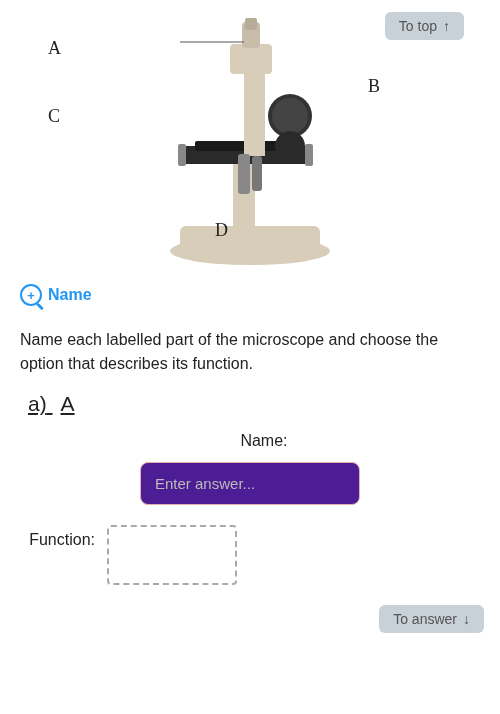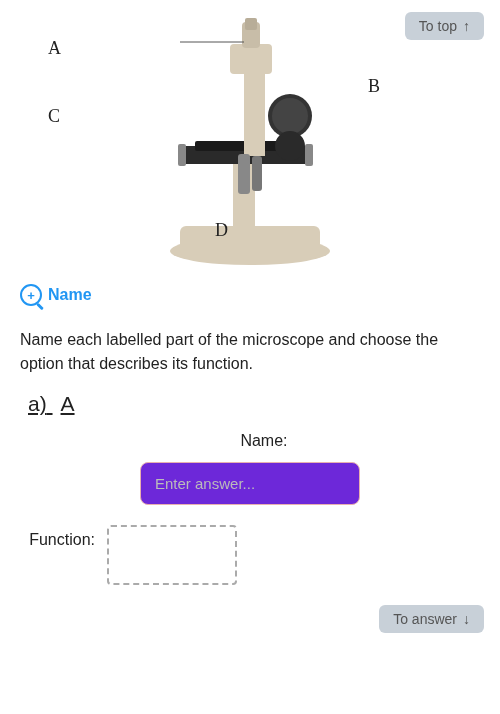--- a/index.html
+++ b/index.html
@@ -23,21 +23,21 @@
     }
 
     
     .top-nav {
       display: flex;
       justify-content: flex-end;
       align-items: center;
       padding: 8px 16px;
       position: absolute;
       top: 4px;
-      right: 0;
+      right: 20px;
       z-index: 10;
     }
 
     .to-top-btn {
       background: #c8d0d8;
       color: #555;
       border: none;
       border-radius: 6px;
       padding: 6px 14px;
       font-size: 14px;
@@ -184,21 +184,21 @@
 
     .name-input {
       flex: 1;
       max-width: 220px;
       border: 1.5px solid #e8b0b0;
       border-radius: 8px;
       padding: 12px 14px;
       font-size: 15px;
       color: #aaa;
       outline: none;
-      background: #6d28d9;
+      background: #4c1d95;
     }
 
     .name-input::placeholder {
       color: #bbb;
     }
 
     
     .function-row {
       display: flex;
       align-items: flex-start;

